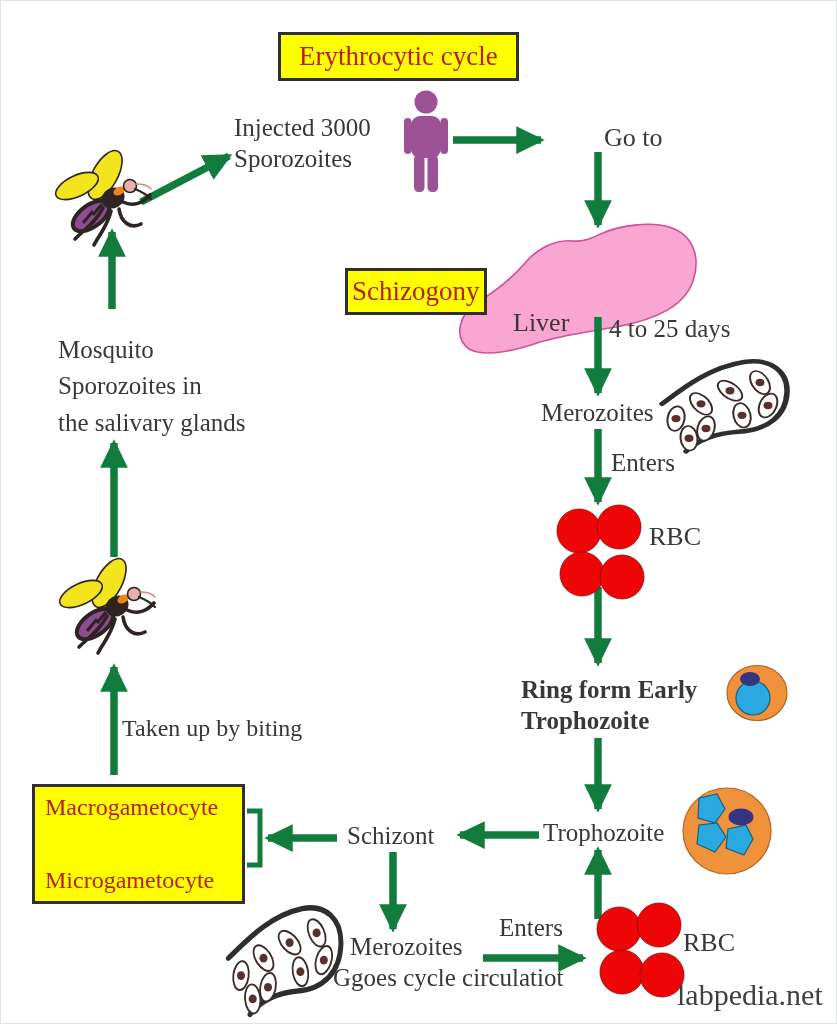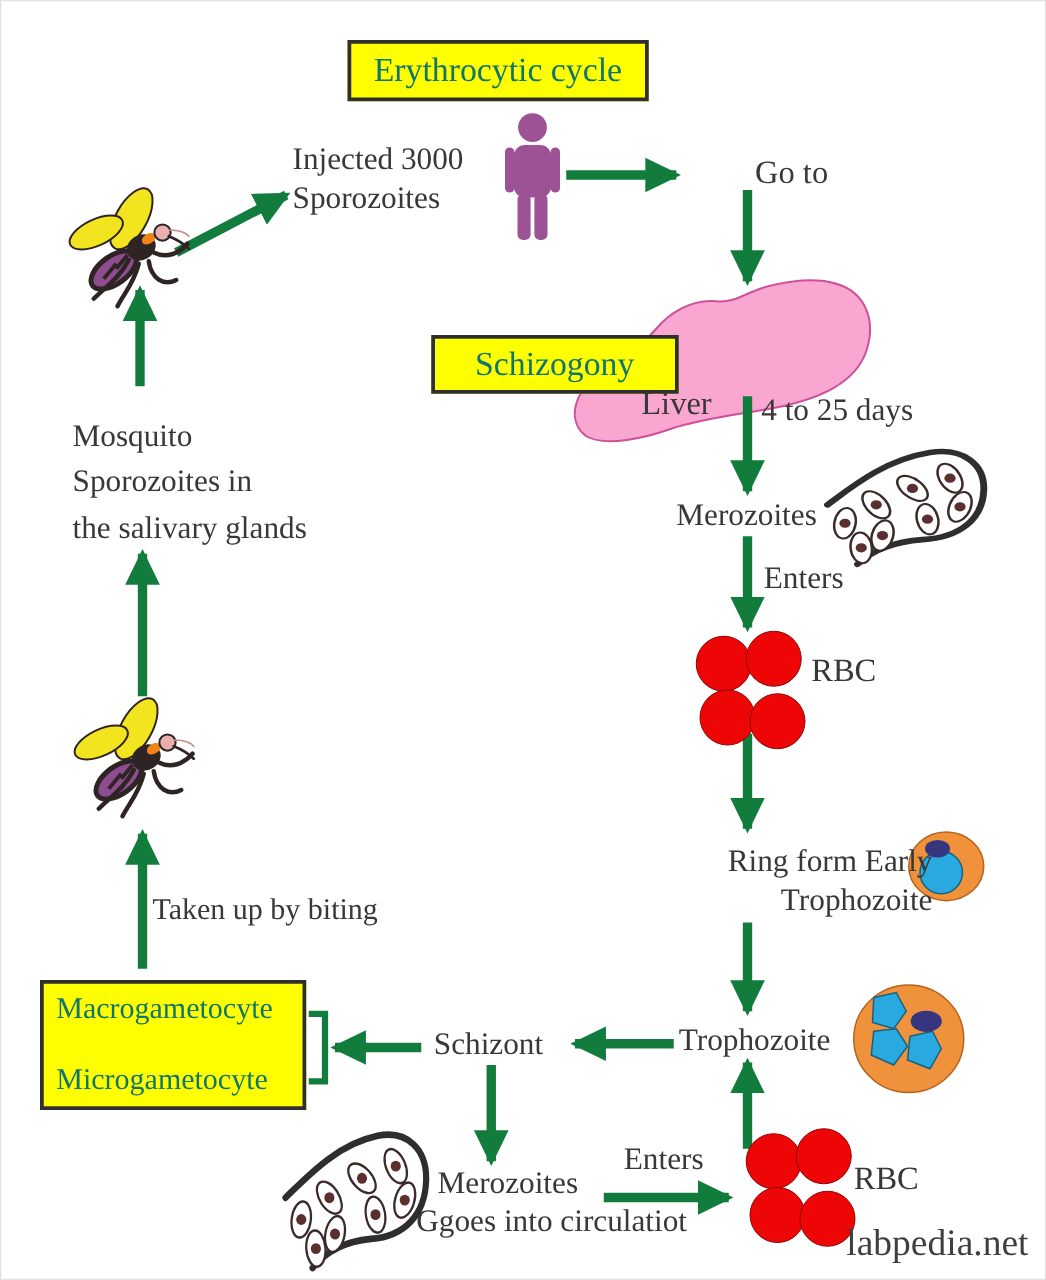--- a/index.html
+++ b/index.html
@@ -8,30 +8,30 @@
     border:1px solid #dfe3e8; box-sizing:border-box; overflow:hidden;
     font-family:"Liberation Serif", serif;
   }
   svg.layer { position:absolute; left:0; top:0; }
   .lbl {
     position:absolute; color:#383838; font-size:25px; line-height:1.25;
     white-space:pre-line;
   }
   .f26 { font-size:26px; }
   .f24 { font-size:24px; }
-  .center { text-align:right; }
+  .center { text-align:left;font-weight:bold; }
   .salivary { line-height:1.45; }
   .yellow-box {
     position:absolute; background:#ffff00; border:3px solid #2f2f2f;
-    color:#0f766e; box-sizing:border-box;
+    color:#b91c1c; box-sizing:border-box;
   }
   .title-box { left:277px; top:31px; padding:6px 18px; font-size:27px; }
-  .schizogony-box { left:344px; top:267px; padding:5px 32px; font-size:27px;text-align:right; }
+  .schizogony-box { left:344px; top:267px; padding:5px 4px; font-size:27px;text-align:right; }
   .gameto-box {
-    left:31px; top:783px; width:213px; height:104px; padding:7px 10px;
+    left:31px; top:783px; width:213px; height:120px; padding:7px 10px;
     display:flex; flex-direction:column; justify-content:space-between;
     font-size:24px;
   }
   .watermark { left:676px; top:975px; font-size:30px; color:#3f3f3f; }
 </style>
 </head>
 <body>
 
 <div class="stage">
 
@@ -174,18 +174,18 @@
   <div class="lbl f26" style="left:648px; top:520px;">RBC</div>
   <div class="lbl center" style="left:520px; top:673px; width:225px;">Ring form Early
 Trophozoite</div>
   <div class="lbl" style="left:542px; top:816px;">Trophozoite</div>
   <div class="lbl" style="left:346px; top:819px;">Schizont</div>
   <div class="lbl salivary" style="left:57px; top:331px;">Mosquito
 Sporozoites in
 the salivary glands</div>
   <div class="lbl f24" style="left:121px; top:712px;">Taken up by biting</div>
   <div class="lbl" style="left:349px; top:930px;">Merozoites</div>
-  <div class="lbl" style="left:332px; top:961px;">Ggoes into circulatiot</div>
+  <div class="lbl" style="left:332px; top:961px;">Ggoes cycle circulatiot</div>
   <div class="lbl" style="left:498px; top:911px;">Enters</div>
   <div class="lbl f26" style="left:682px; top:926px;">RBC</div>
   <div class="lbl watermark">labpedia.net</div>
 
 </div>
 
 </body></html>

